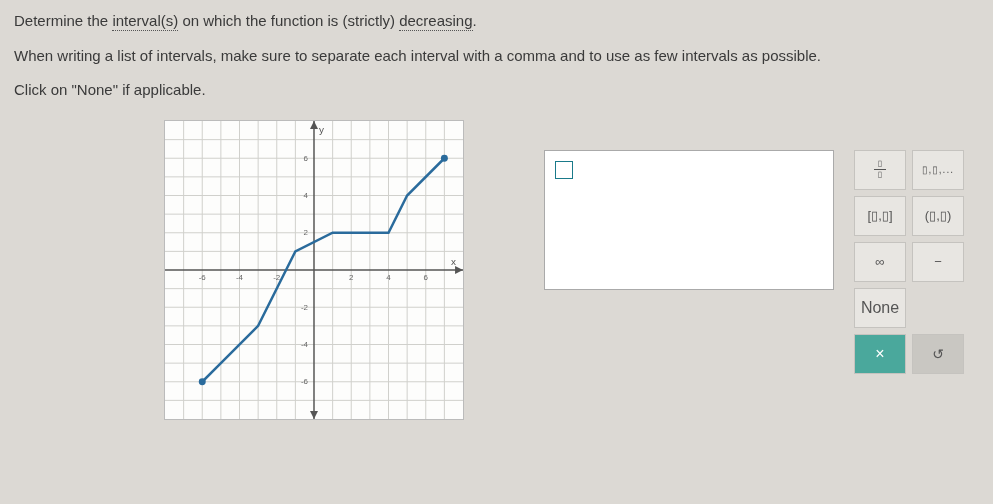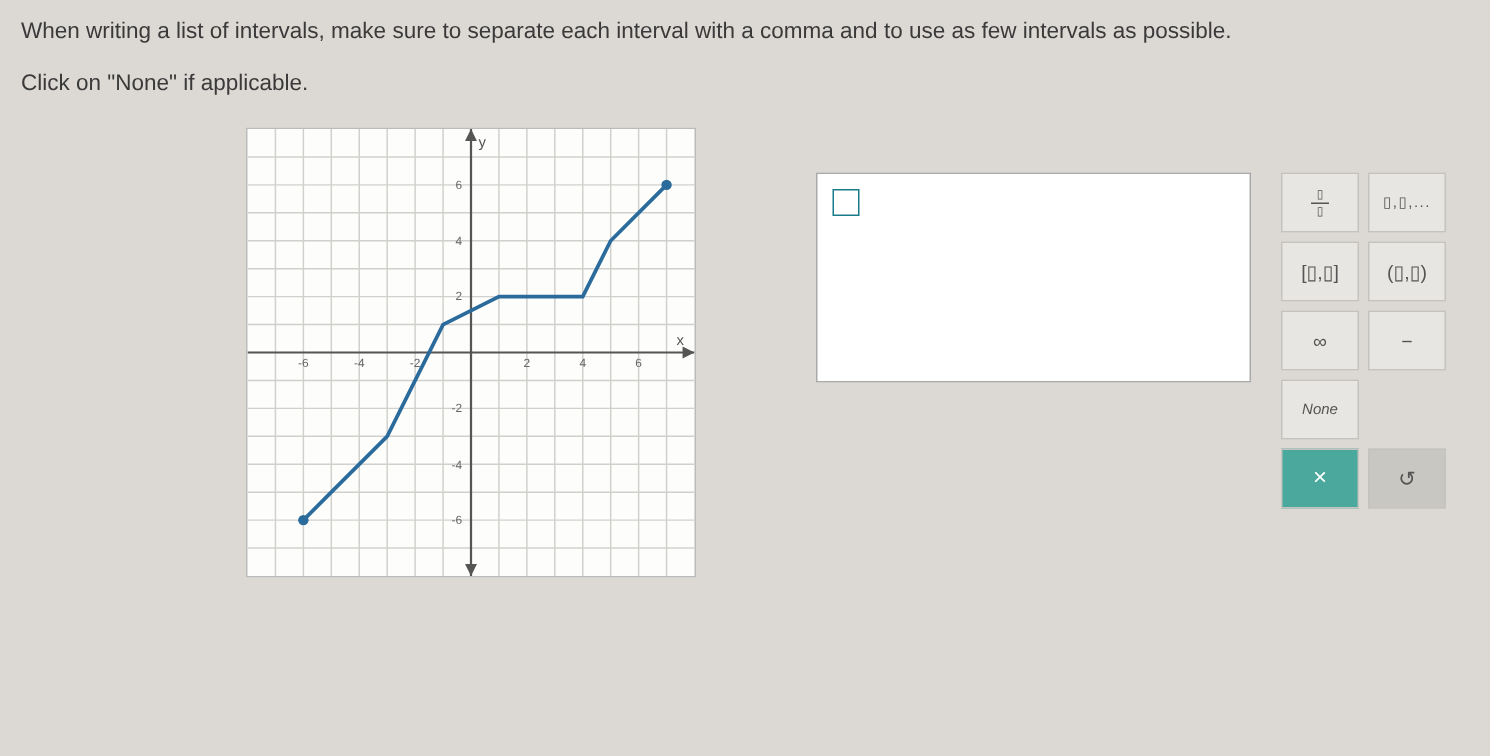--- a/index.html
+++ b/index.html
@@ -52,31 +52,34 @@
 .key {
   background: #e8e6e2;
   border: 1px solid #c5c3bf;
   display: flex;
   align-items: center;
   justify-content: center;
   font-size: 13px;
   color: #555;
   cursor: pointer;
 }
-.key.none { grid-column: 1 / 2; font-size: 10px; font-style: italic; }
+.key.none { grid-column: 1 / 2; font-size: 16px; }
 .key.clear { background: #4aa89c; color: #fff; font-size: 16px; }
 .key.reset { background: #c9c7c2; font-size: 14px; }
 .frac-icon { display:flex; flex-direction:column; align-items:center; font-size:8px; line-height:8px;}
 .frac-icon .bar { width:12px; height:1px; background:#555; margin:1px 0;}
 .list-icon { font-size:10px; letter-spacing:1px;}
 </style>
 </head>
 <body>
 
 <div class="prompt">
+  <div class="line1">
+    <span>Determine the </span><span class="dotted">interval(s)</span><span> on which the function is (strictly) </span><span class="dotted">decreasing</span><span>.</span>
+  </div>
   <div>When writing a list of intervals, make sure to separate each interval with a comma and to use as few intervals as possible.</div>
   <div style="margin-top:12px;">Click on "None" if applicable.</div>
 </div>
 
 <div class="content-row">
   <div class="graph-wrap">
     <div class="graph">
       <svg viewBox="0 0 300 300">
         <g stroke="#d0d0cc" stroke-width="1">
           <line x1="18.75" y1="0" x2="18.75" y2="300"></line>

